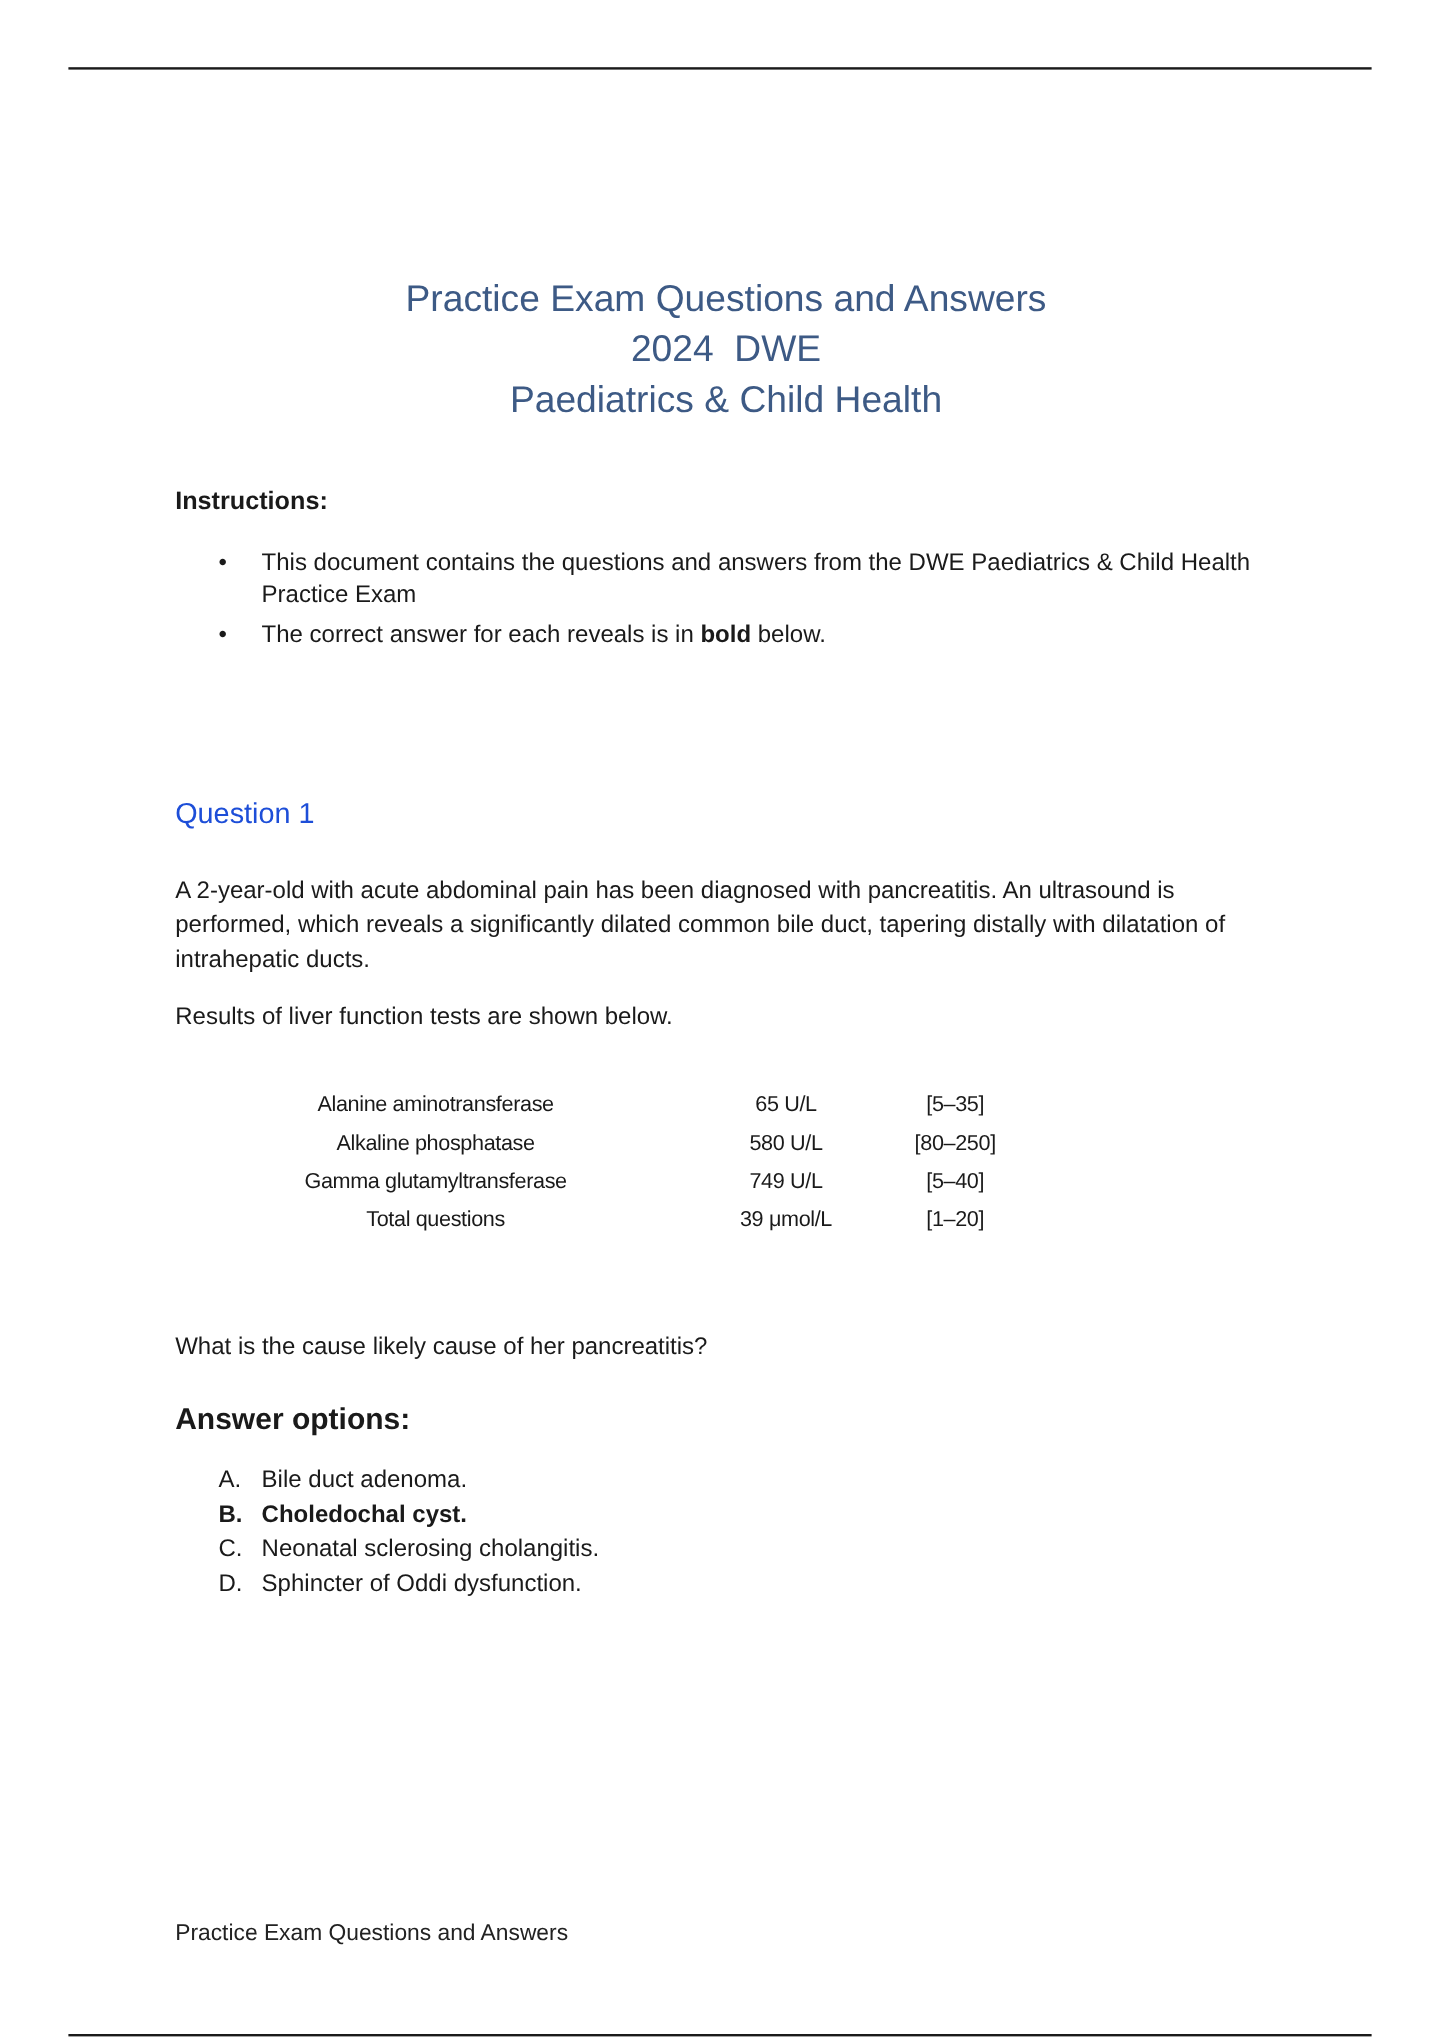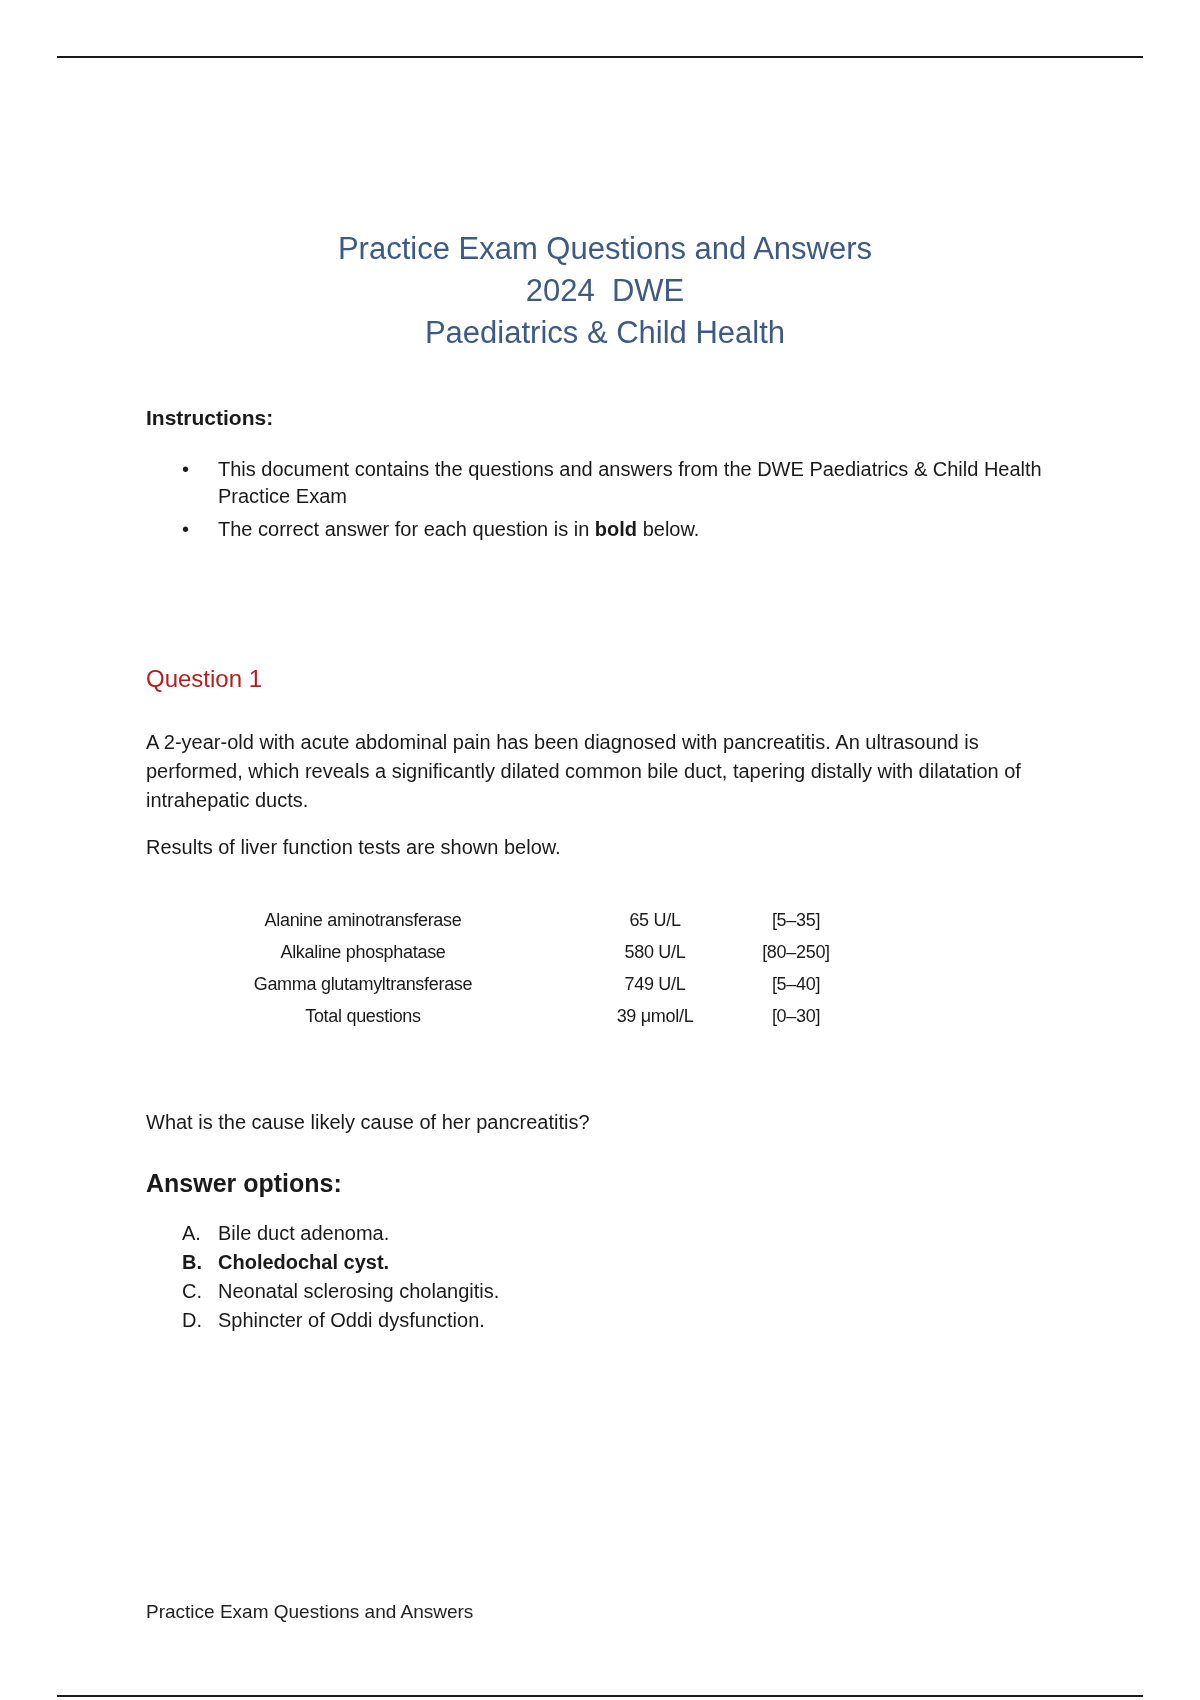--- a/index.html
+++ b/index.html
@@ -65,21 +65,21 @@
       left: 0;
       top: 0;
     }
     .bullets b { font-weight: bold; }
 
     .question-heading {
       position: absolute;
       top: 665px;
       left: 146px;
       font-size: 24px;
-      color: #b91c1c;
+      color: #1d4ed8;
     }
     .stem {
       position: absolute;
       top: 728px;
       left: 146px;
       width: 920px;
       font-size: 20px;
       line-height: 29px;
     }
     .results-intro {
@@ -154,21 +154,21 @@
 
 <div class="instructions-heading">Instructions:</div>
 
 <ul class="bullets">
   <li>
     <span class="bullet-dot">•</span>
     <span>This document contains the questions and answers from the DWE Paediatrics &amp; Child Health Practice Exam</span>
   </li>
   <li>
     <span class="bullet-dot">•</span>
-    <span>The correct answer for each question is in </span><b>bold</b><span> below.</span>
+    <span>The correct answer for each reveals is in </span><b>bold</b><span> below.</span>
   </li>
 </ul>
 
 <div class="question-heading">Question 1</div>
 
 <div class="stem">A 2-year-old with acute abdominal pain has been diagnosed with pancreatitis. An ultrasound is performed, which reveals a significantly dilated common bile duct, tapering distally with dilatation of intrahepatic ducts.</div>
 
 <div class="results-intro">Results of liver function tests are shown below.</div>
 
 <table class="lft-table">
@@ -184,21 +184,21 @@
       <td class="c3">[80–250]</td>
     </tr>
     <tr>
       <td class="c1">Gamma glutamyltransferase</td>
       <td class="c2">749 U/L</td>
       <td class="c3">[5–40]</td>
     </tr>
     <tr>
       <td class="c1">Total questions</td>
       <td class="c2">39 μmol/L</td>
-      <td class="c3">[0–30]</td>
+      <td class="c3">[1–20]</td>
     </tr>
   </tbody>
 </table>
 
 <div class="question-prompt">What is the cause likely cause of her pancreatitis?</div>
 
 <div class="answer-heading">Answer options:</div>
 
 <ol class="options">
   <li>

